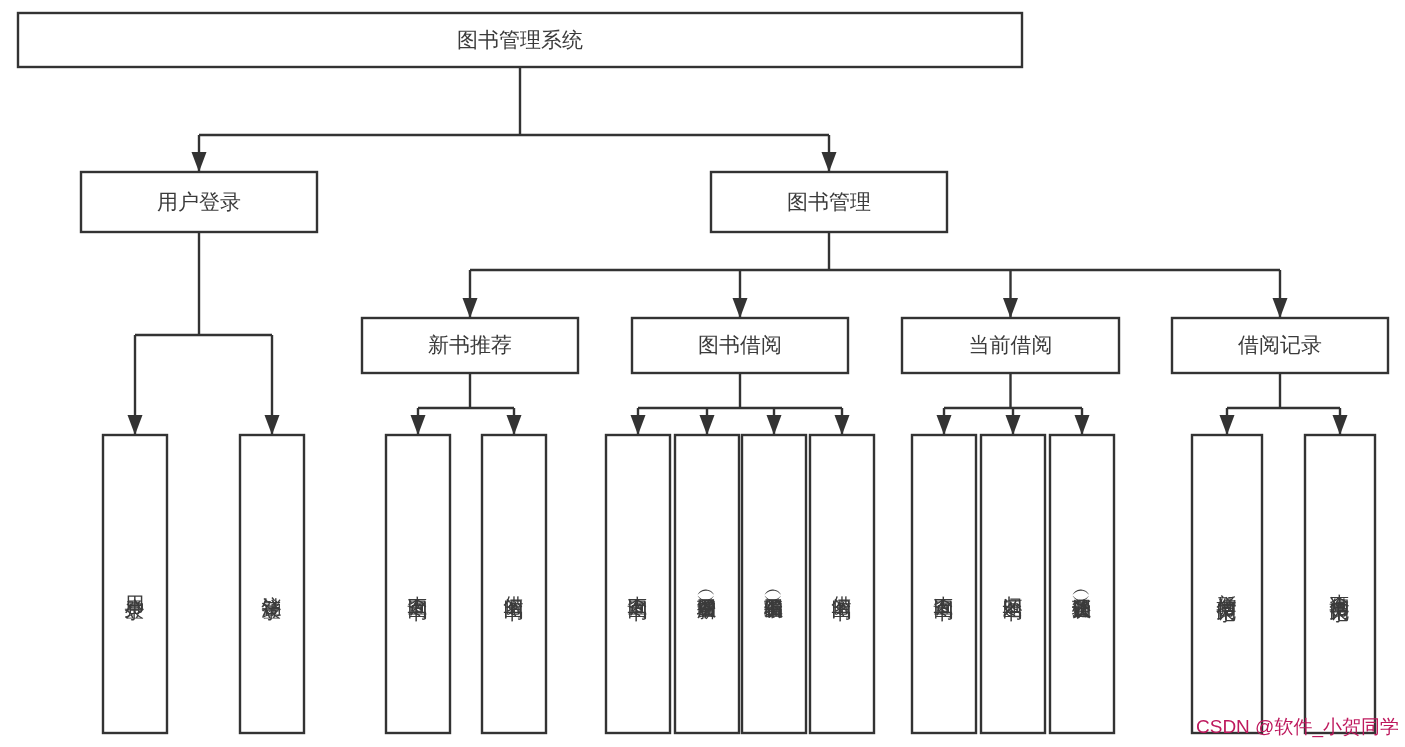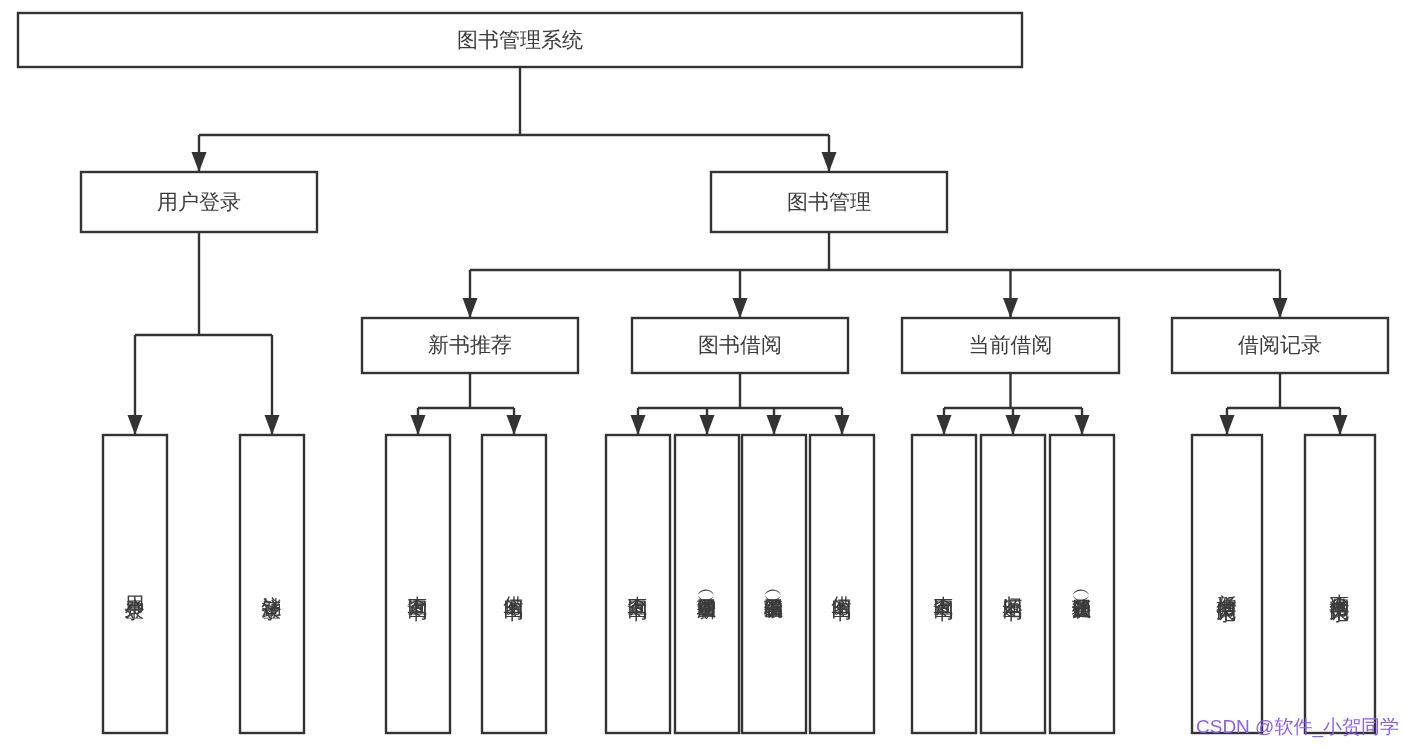--- a/index.html
+++ b/index.html
@@ -60,21 +60,21 @@
     letter-spacing: 2px;
     white-space: nowrap;
     display: flex;
     align-items: center;
     justify-content: center;
     pointer-events: none;
     user-select: none;
   }
   .watermark {
     position: absolute;
-    color: #8b5cf6;
+    color: #be185d;
     font-family: "Liberation Sans", "DejaVu Sans", sans-serif;
     font-size: 19px;
     white-space: nowrap;
     user-select: none;
   }
 </style>
 </head>
 <body>
 
 <div id="diagram-root">

